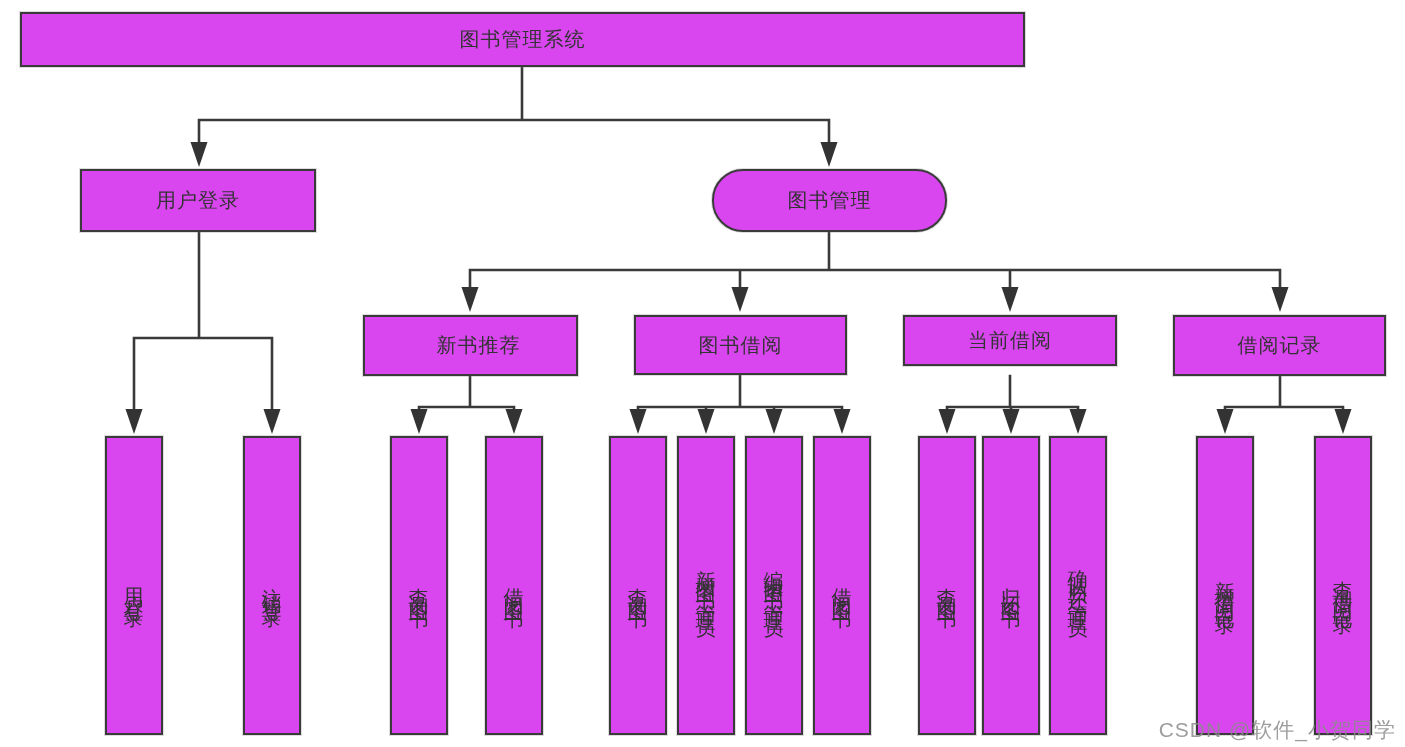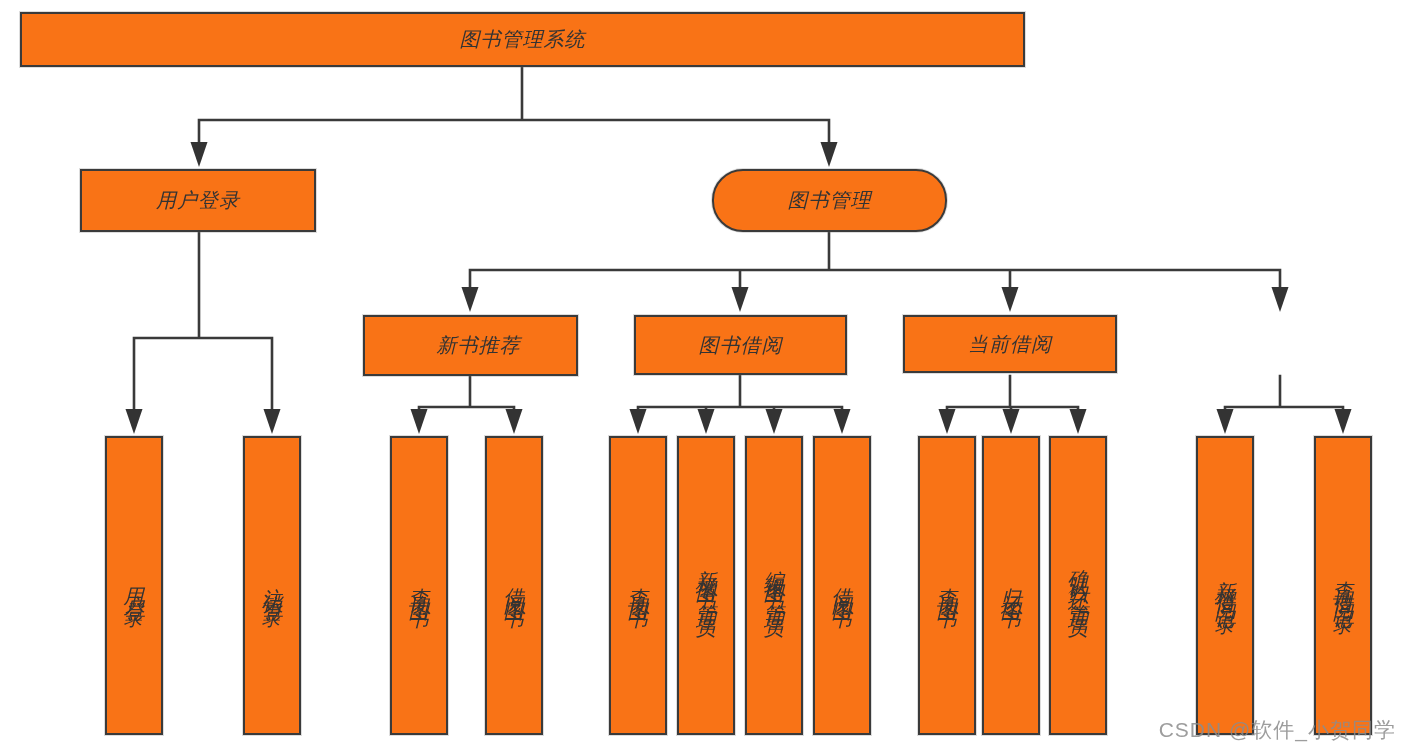--- a/index.html
+++ b/index.html
@@ -4,25 +4,24 @@
 <style>
   html,body { margin:0; padding:0; background:#ffffff; }
   .stage {
     position:relative; width:1405px; height:747px; background:#ffffff;
     font-family:"Liberation Sans","DejaVu Sans",sans-serif;
     overflow:hidden;
   }
   .connectors { position:absolute; left:0; top:0; }
   .box {
     position:absolute; box-sizing:border-box;
-    border:2.5px solid #3a3a3a; background:#f97316;
+    border:2.5px solid #3a3a3a; background:#d946ef;
     display:flex; align-items:center; justify-content:center;
     color:#333333; font-size:20px; letter-spacing:1px;
     box-shadow:0 0 0 1px rgba(120,120,120,.25);
-    font-style:italic;
   }
   .vtext {
     writing-mode:vertical-rl; text-orientation:mixed;
     letter-spacing:7px; line-height:1; color:#333333; font-size:20px;
   }
   .watermark {
     position:absolute; top:716px; right:9px;
     font-size:21px; color:rgba(140,140,140,.85); letter-spacing:1px;
     white-space:nowrap;
   }
@@ -72,21 +71,22 @@
     </g>
   </svg>
 
   <div class="box" style="left:20px; top:12px; width:1005px; height:55px;">图书管理系统</div>
 
   <div class="box" style="left:80px; top:169px; width:236px; height:63px;">用户登录</div>
   <div class="box" style="left:712px; top:169px; width:235px; height:63px;border-radius:31px;">图书管理</div>
 
   <div class="box" style="left:363px; top:315px; width:215px; height:61px;padding-left:16px;">新书推荐</div>
   <div class="box" style="left:634px; top:315px; width:213px; height:60px;">图书借阅</div>
-  <div class="box" style="left:903px; top:315px; width:214px; height:58px;">当前借阅</div>
+  <div class="box" style="left:903px; top:315px; width:214px; height:51px;">当前借阅</div>
+  <div class="box" style="left:1173px; top:315px; width:213px; height:61px;">借阅记录</div>
 
   <div class="box" style="left:105px; top:436px; width:58px; height:299px;">
     <span class="vtext">用户登录</span>
   </div>
   <div class="box" style="left:243px; top:436px; width:58px; height:299px;">
     <span class="vtext">注销登录</span>
   </div>
 
   <div class="box" style="left:390px; top:436px; width:58px; height:299px;">
     <span class="vtext">查询图书</span>

